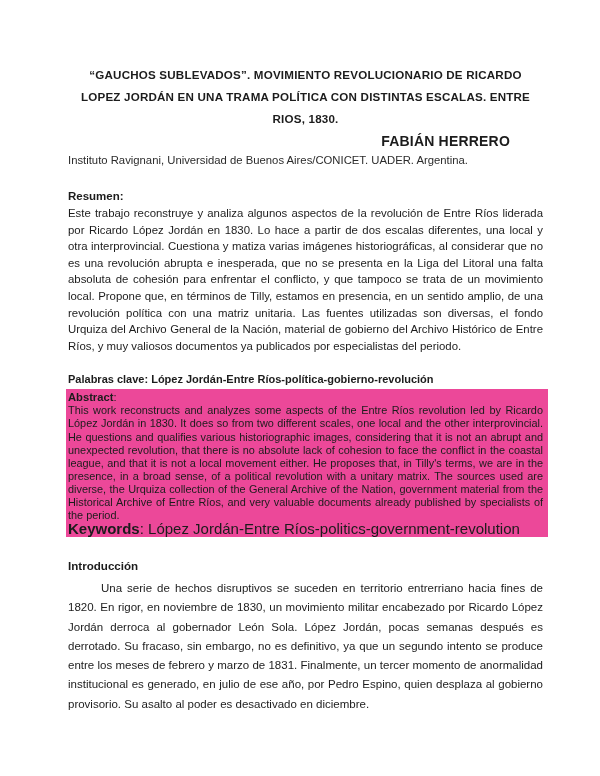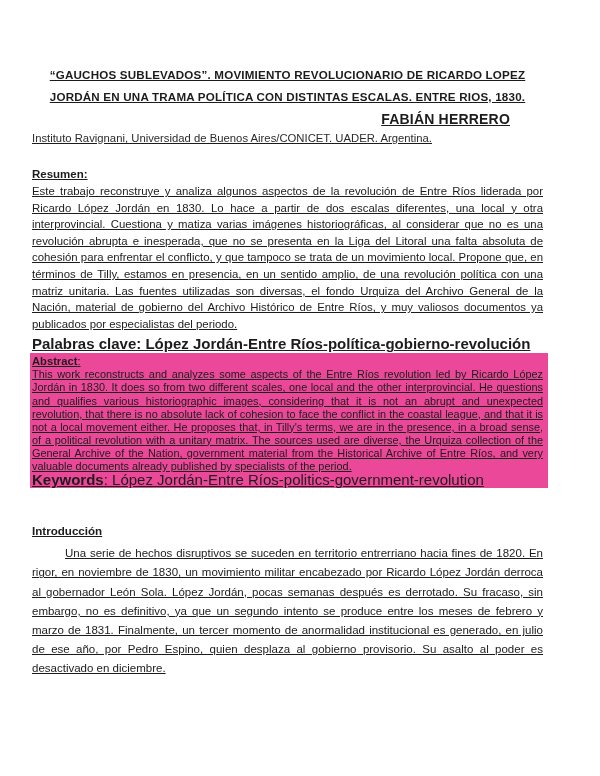--- a/index.html
+++ b/index.html
@@ -12,23 +12,22 @@
     height: 776px;
     overflow: hidden;
     font-family: "Liberation Sans", sans-serif;
     color: #1c1c1c;
     -webkit-font-smoothing: antialiased;
   }
   .page {
     box-sizing: border-box;
     width: 600px;
     height: 676px;
-    padding: 64px 57px 0 32px;
+    padding: 64px 57px 0 68px;
     background: #ffffff;
-    text-decoration: underline;
   }
   .title {
     font-weight: bold;
     font-size: 11.6px;
     line-height: 22px;
     text-align: center;
     letter-spacing: 0.2px;
   }
   .author {
     font-weight: bold;
@@ -48,23 +47,23 @@
     font-weight: bold;
     font-size: 11.5px;
     line-height: 17px;
   }
   .resumen-body {
     font-size: 11.4px;
     line-height: 16.6px;
     text-align: justify;
   }
   .palabras {
-    margin-top: 3px;
+    margin-top: 17px;
     font-weight: bold;
-    font-size: 15px;
+    font-size: 11px;
     line-height: 17px;
   }
   .abstract-block {
     background: #ec4899;
     margin: 1px -5px 0 -2px;
     padding: 1px 5px 2px 2px;
   }
   .abstract-heading {
     font-size: 11.2px;
     line-height: 14px;
@@ -73,21 +72,21 @@
   .abstract-body {
     font-size: 10.9px;
     line-height: 13.1px;
     text-align: justify;
   }
   .keywords {
     font-size: 15px;
     line-height: 13.1px;
   }
   .intro-heading {
-    margin-top: 34px;
+    margin-top: 20px;
     font-weight: bold;
     font-size: 11.6px;
     line-height: 17px;
   }
   .intro-para {
     font-size: 11.5px;
     line-height: 19.2px;
     text-align: justify;
     text-indent: 33px;
     margin: 0;

